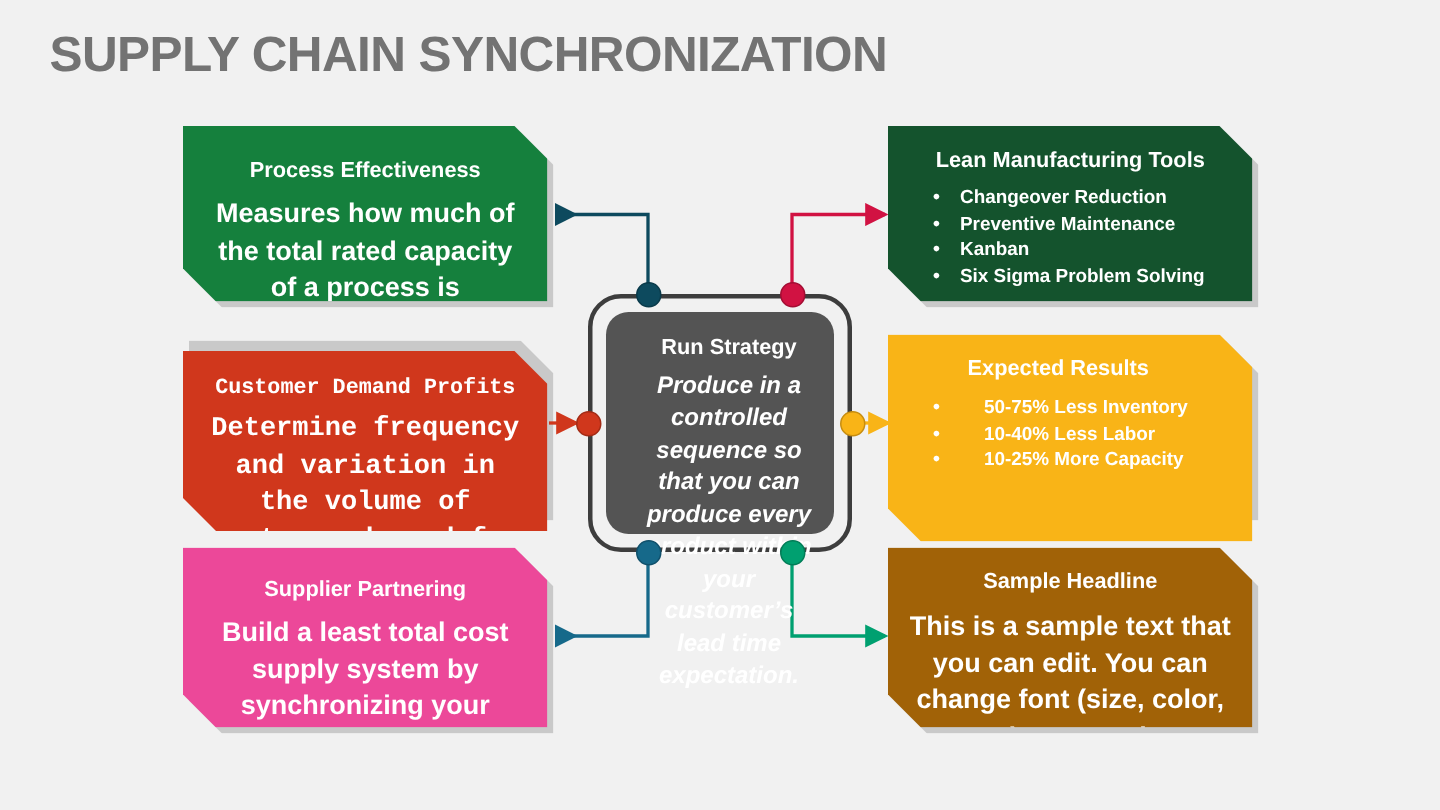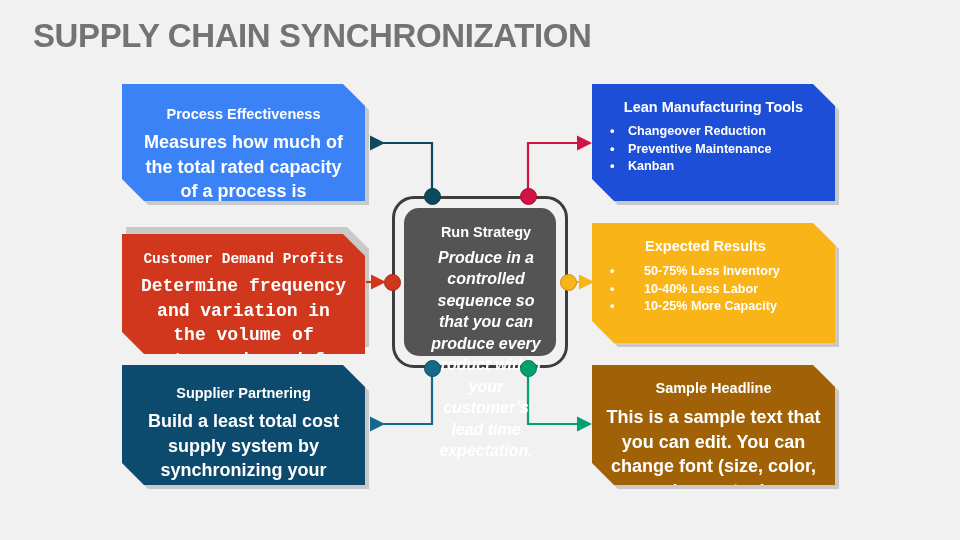--- a/index.html
+++ b/index.html
@@ -48,21 +48,21 @@
     font-size: 14.5px;
     line-height: 1.2;
   }
   .card .c-body {
     text-align: center;
     font-weight: bold;
     font-size: 18px;
     line-height: 1.36;
   }
   .card ul.c-list {
-    margin: 0;
+    margin: 12px;
     padding: 0;
     list-style: none;
   }
   .card ul.c-list li {
     font-weight: bold;
     font-size: 12.6px;
     line-height: 1.38;
     position: relative;
     padding-left: 26px;
   }
@@ -173,45 +173,46 @@
 
     <path d="M432,368 L432,424 L372,424" stroke="#16698a" stroke-width="2.2" fill="none" marker-end="url(#ah-bl)"></path>
 
     <path d="M528,196 L528,143 L590,143" stroke="#d11242" stroke-width="2.2" fill="none" marker-end="url(#ah-tr)"></path>
 
     <path d="M572,282 L592,282" stroke="#f9b417" stroke-width="2.2" fill="none" marker-end="url(#ah-mr)"></path>
 
     <path d="M528,368 L528,424 L590,424" stroke="#00a070" stroke-width="2.2" fill="none" marker-end="url(#ah-br)"></path>
   </svg>
 
-  <div class="card" style="left:122px; top:84px; width:243px; height:117px; background:#3b82f6; padding:22px 16px 0 16px;">
+  <div class="card" style="left:122px; top:84px; width:243px; height:117px; background:#15803d; padding:22px 16px 0 16px;">
     <div class="c-title">Process Effectiveness</div>
     <div class="c-body" style="margin-top:7px;">Measures how much of the total rated capacity of a process is producing good products.</div>
   </div>
 
   <div class="card" style="left:122px; top:234px; width:243px; height:120px; background:#d0371c; padding:17px 16px 0 16px;font-family:Liberation Mono, monospace;">
     <div class="c-title">Customer Demand Profits</div>
     <div class="c-body" style="margin-top:6px;">Determine frequency and variation in the volume of customer demand for each product.</div>
   </div>
 
-  <div class="card" style="left:122px; top:365px; width:243px; height:120px; background:#0c4a6e; padding:20px 8px 0 8px;">
+  <div class="card" style="left:122px; top:365px; width:243px; height:120px; background:#ec4899; padding:20px 8px 0 8px;">
     <div class="c-title">Supplier Partnering</div>
     <div class="c-body" style="margin-top:7px;">Build a least total cost supply system by synchronizing your suppliers to your actual customer demand.</div>
   </div>
 
-  <div class="card" style="left:592px; top:84px; width:243px; height:117px; background:#1d4ed8; padding:15px 10px 0 10px;">
+  <div class="card" style="left:592px; top:84px; width:243px; height:117px; background:#14532d; padding:15px 10px 0 10px;">
     <div class="c-title">Lean Manufacturing Tools</div>
     <ul class="c-list" style="margin-top:7px;">
       <li>Changeover Reduction</li>
       <li>Preventive Maintenance</li>
       <li>Kanban</li>
+      <li>Six Sigma Problem Solving</li>
     </ul>
   </div>
 
-  <div class="card" style="left:592px; top:223px; width:243px; height:120px; background:#f9b417; padding:15px 26px 0 10px;">
+  <div class="card" style="left:592px; top:223px; width:243px; height:138px; background:#f9b417; padding:15px 26px 0 10px;">
     <div class="c-title">Expected Results</div>
     <ul class="c-list" style="margin-top:8px;">
       <li style="padding-left:42px;">50-75% Less Inventory</li>
       <li style="padding-left:42px;">10-40% Less Labor</li>
       <li style="padding-left:42px;">10-25% More Capacity</li>
     </ul>
   </div>
 
   <div class="card" style="left:592px; top:365px; width:243px; height:120px; background:#a16207; padding:15px 12px 0 12px;">
     <div class="c-title">Sample Headline</div>

